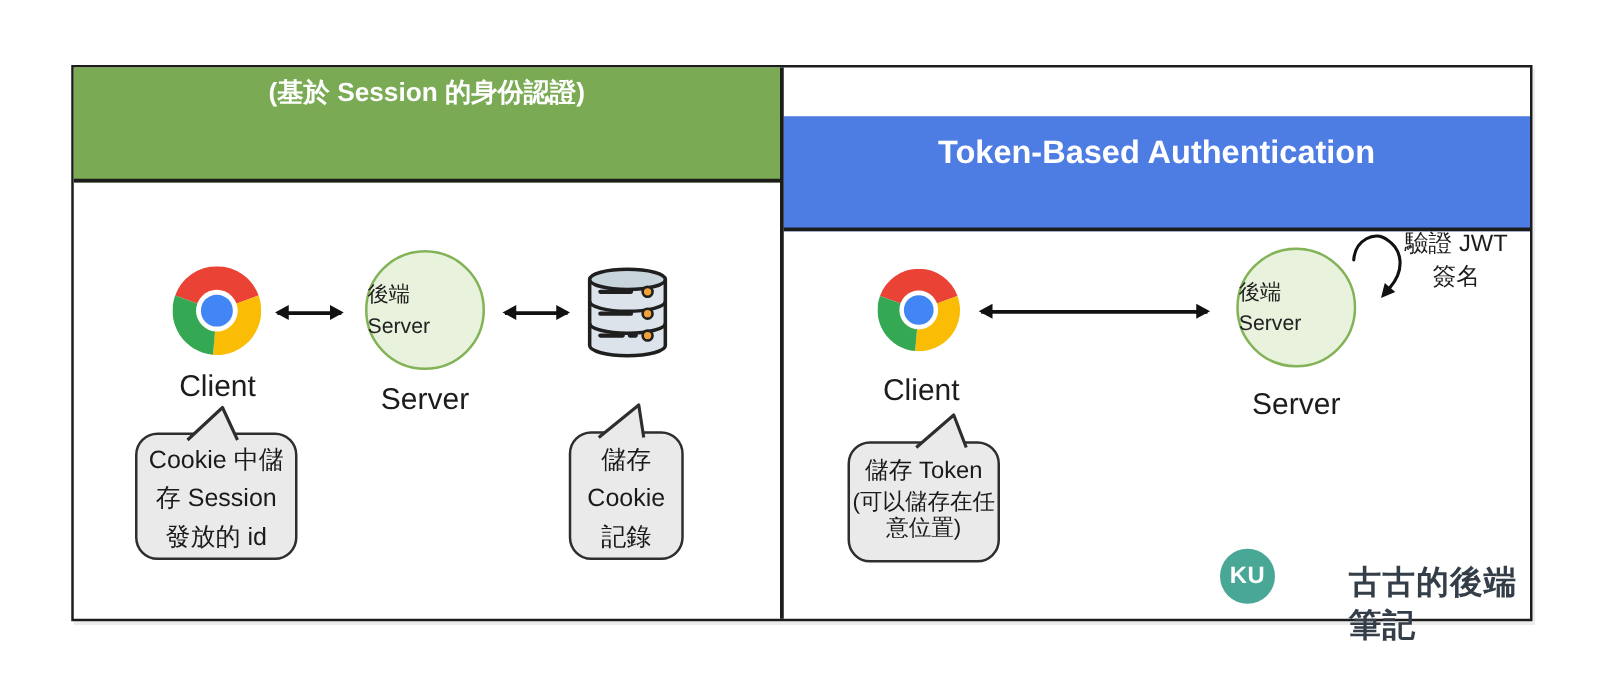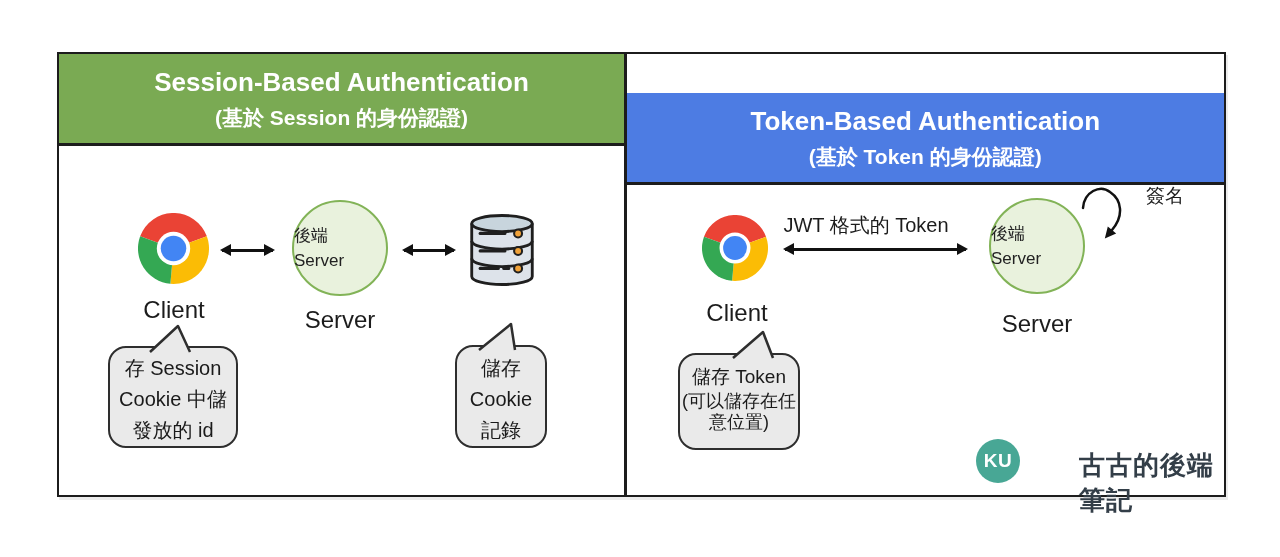--- a/index.html
+++ b/index.html
@@ -84,26 +84,24 @@
   }
   .logo-text{position:absolute;font-size:26px;font-weight:700;color:var(--logo-text);letter-spacing:1px;}
 </style>
 </head>
 <body>
 
 <div class="stage">
   <div class="frame">
 
     <div class="panel-header session">
-      <div class="hdr-title">Session-Based Authentication</div>
       <div class="hdr-sub">(基於 Session 的身份認證)</div>
     </div>
     <div class="panel-header token">
       <div class="hdr-title">Token-Based Authentication</div>
-      <div class="hdr-sub">(基於 Token 的身份認證)</div>
     </div>
     <div class="divider"></div>
 
     <svg class="abs" style="left:79px;top:159px;" width="71" height="71" viewBox="0 0 100 100">
       <path class="chrome-red" d="M50 50 L3 32.9 A50 50 0 0 1 97 32.9 Z"></path>
       <path class="chrome-yellow" d="M50 50 L97 32.9 A50 50 0 0 1 45.6 99.8 Z"></path>
       <path class="chrome-green" d="M50 50 L45.6 99.8 A50 50 0 0 1 3 32.9 Z"></path>
       <circle cx="50" cy="50" r="23.5" fill="#fff"></circle>
       <circle class="chrome-blue" cx="50" cy="50" r="18"></circle>
     </svg>
@@ -127,22 +125,22 @@
       <line class="db-line" x1="14" y1="21.5" x2="40" y2="21.5"></line>
       <line class="db-line" x1="14" y1="40" x2="40" y2="40"></line>
       <line class="db-line" x1="14" y1="58.5" x2="33" y2="58.5"></line>
       <line class="db-line" x1="39" y1="58.5" x2="44" y2="58.5"></line>
       <circle class="db-dot" cx="54" cy="21.5" r="4.2"></circle>
       <circle class="db-dot" cx="54" cy="40" r="4.2"></circle>
       <circle class="db-dot" cx="54" cy="58.5" r="4.2"></circle>
     </svg>
 
     <div class="bubble" style="left:49px;top:292px;width:130px;height:102px;padding-top:5px;">
+      <div class="ln">Cookie 中儲</div>
       <div class="ln">存 Session</div>
-      <div class="ln">Cookie 中儲</div>
       <div class="ln">發放的 id</div>
     </div>
     <svg class="tail" style="left:89px;top:270px;" width="44" height="30" viewBox="0 0 44 30">
         <path d="M2 28 L30 2 L42 28"></path>
       </svg>
 
     <div class="bubble" style="left:396px;top:291px;width:92px;height:103px;padding-top:6px;">
       <div class="ln">儲存</div>
       <div class="ln">Cookie</div>
       <div class="ln">記錄</div>
@@ -153,34 +151,34 @@
 
     <svg class="abs" style="left:643px;top:161px;" width="66" height="66" viewBox="0 0 100 100">
       <path class="chrome-red" d="M50 50 L3 32.9 A50 50 0 0 1 97 32.9 Z"></path>
       <path class="chrome-yellow" d="M50 50 L97 32.9 A50 50 0 0 1 45.6 99.8 Z"></path>
       <path class="chrome-green" d="M50 50 L45.6 99.8 A50 50 0 0 1 3 32.9 Z"></path>
       <circle cx="50" cy="50" r="23.5" fill="#fff"></circle>
       <circle class="chrome-blue" cx="50" cy="50" r="18"></circle>
     </svg>
     <div class="lbl" style="left:608px;top:245px;width:140px;">Client</div>
 
-    <div class="jwt-label" style="left:707px;top:158px;width:200px;">JWT 格式的 Token</div>
     <div class="arrow" style="left:726px;top:194px;width:181px;"></div>
 
     <div class="server-circle" style="left:930px;top:144px;">
       <div>後端</div>
       <div>Server</div>
     </div>
     <div class="lbl" style="left:908px;top:256px;width:140px;">Server</div>
 
     <svg class="loop abs" style="left:1019px;top:132px;" width="48" height="58" viewBox="0 0 48 58">
       <path d="M5 22 C 6 6, 22 -2, 32 6 C 44 14, 46 30, 34 44"></path>
       <polygon points="26.8,52.4 29.8,40.4 38.2,47.6"></polygon>
     </svg>
     <div class="loop-label" style="left:1026px;top:129px;width:160px;">
+      <div>驗證 JWT</div>
       <div>簽名</div>
     </div>
 
     <div class="bubble small-lines" style="left:619px;top:299px;width:122px;height:97px;padding-top:8px;">
       <div class="ln ln1">儲存 Token</div>
       <div class="ln">(可以儲存在任</div>
       <div class="ln">意位置)</div>
     </div>
     <svg class="tail" style="left:672px;top:276px;" width="44" height="30" viewBox="0 0 44 30">
         <path d="M2 28 L32 2 L42 28"></path>

